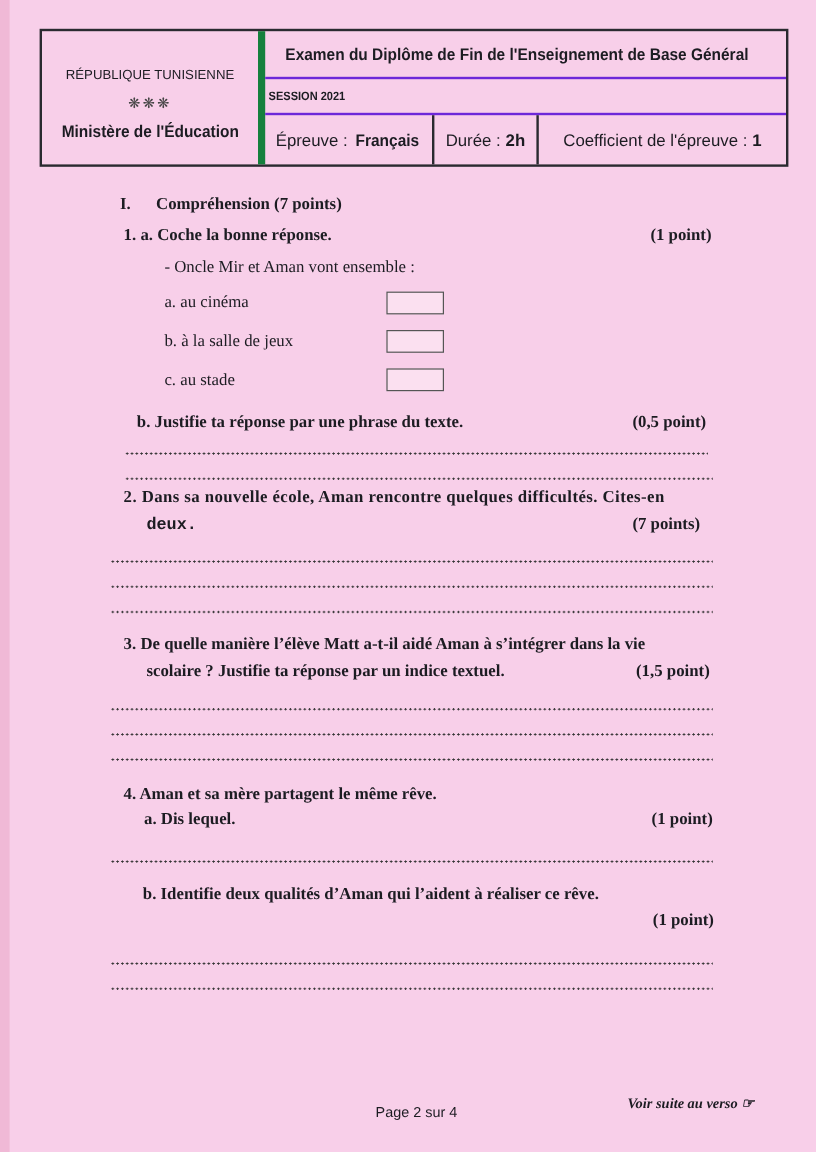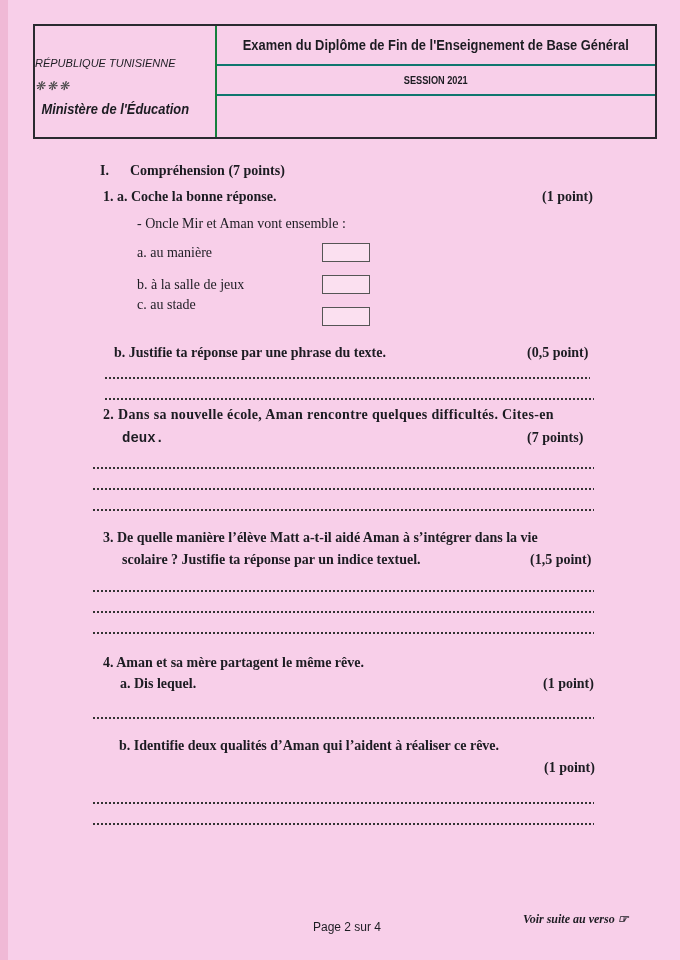--- a/index.html
+++ b/index.html
@@ -11,28 +11,28 @@
     position:relative;
   }
   .left-edge { position:absolute; left:0; top:0; width:8px; height:960px; background:#f0b9d6; }
   .header-table {
     position:absolute; left:33px; top:24px; width:624px; height:115px;
     border:2px solid #2a2a30; box-sizing:border-box;
     display:flex;
     font-family:"Liberation Sans", sans-serif;
   }
   .h-left {
-    width:180px; border-right:2px solid #15803d;
-    display:flex; flex-direction:column; align-items:flex-start; justify-content:center;font-style:italic;
+    width:180px; border-right:6px solid #15803d;
+    display:flex; flex-direction:column; align-items:center; justify-content:center;
   }
   .h-left .rep { font-size:11px; margin-top:10px; }
   .h-left .stars { font-size:12px; margin:10px 0 8px; letter-spacing:2px; color:#444; }
   .h-left .min { font-size:14px; font-weight:bold; transform:scaleX(0.92); }
   .h-right { flex:1; display:flex; flex-direction:column; }
-  .h-row { border-bottom:2px solid #0f766e; display:flex; align-items:center; justify-content:center; }
+  .h-row { border-bottom:2px solid #6d28d9; display:flex; align-items:center; justify-content:flex-start; }
   .h-row.r1 { height:38px; font-weight:bold; font-size:14px; }
   .h-row.r2 { height:28px; font-weight:bold; font-size:10px; }
   .h-row.r3 { flex:1; border-bottom:none; justify-content:flex-start; padding:0; }
   .cell { display:flex; align-items:center; justify-content:center; height:100%; font-size:14px; border-right:2px solid #2a2a30; box-sizing:border-box; }
   .cell:last-child { border-right:none; }
   .cell b { margin-left:4px; }
   .condensed { display:inline-block; transform:scaleX(0.92); white-space:nowrap; }
 
   .content { position:absolute; left:0; top:0; width:680px; }
   .line { position:absolute; font-size:14px; white-space:nowrap; }
@@ -58,37 +58,51 @@
     <div class="stars">❋❋❋</div>
     <div class="min">Ministère de l'Éducation</div>
   </div>
   <div class="h-right">
     <div class="h-row r1">
       <span class="condensed">Examen du Diplôme de Fin de l'Enseignement de Base Général</span>
     </div>
     <div class="h-row r2">
       <span class="condensed">SESSION 2021</span>
     </div>
+    <div class="h-row r3">
+      <div class="cell" style="width:141px;">
+        <span>Épreuve :</span>
+        <b class="condensed">Français</b>
+      </div>
+      <div class="cell" style="width:87px;">
+        <span>Durée :</span>
+        <b>2h</b>
+      </div>
+      <div class="cell" style="flex:1;">
+        <span>Coefficient de l'épreuve :</span>
+        <b>1</b>
+      </div>
+    </div>
   </div>
 </div>
 
 <div class="content">
 
   <div class="line bold" style="left:100px; top:163px;">I.</div>
   <div class="line bold" style="left:130px; top:163px;">Compréhension (7 points)</div>
 
   <div class="line bold" style="left:103px; top:189px;">1.  a. Coche la bonne réponse.</div>
   <div class="pts" style="left:542px; top:189px;">(1 point)</div>
   <div class="line" style="left:137px; top:216px;">- Oncle Mir et Aman vont ensemble :</div>
 
-  <div class="line" style="left:137px; top:245px;">a.  au manière</div>
+  <div class="line" style="left:137px; top:245px;">a.  au cinéma</div>
   <div class="checkbox" style="left:322px; top:243px;"></div>
   <div class="line" style="left:137px; top:277px;">b.  à la salle de jeux</div>
   <div class="checkbox" style="left:322px; top:275px;"></div>
-  <div class="line" style="left:137px; top:297px;">c.  au stade</div>
+  <div class="line" style="left:137px; top:310px;">c.  au stade</div>
   <div class="checkbox" style="left:322px; top:307px;"></div>
 
   <div class="line bold" style="left:114px; top:345px;">b. Justifie ta réponse par une phrase du texte.</div>
   <div class="pts" style="left:527px; top:345px;">(0,5 point)</div>
   <div class="dots" style="left:104px; top:377px; width:486px;"></div>
   <div class="dots" style="left:104px; top:398px; width:490px;"></div>
 
   <div class="line bold" style="left:103px; top:407px; letter-spacing:0.35px;">2.  Dans sa nouvelle école, Aman rencontre quelques difficultés. Cites-en</div>
   <div class="line bold" style="left:122px; top:430px;font-family:Liberation Mono, monospace;">deux.</div>
   <div class="pts" style="left:527px; top:430px;">(7 points)</div>

